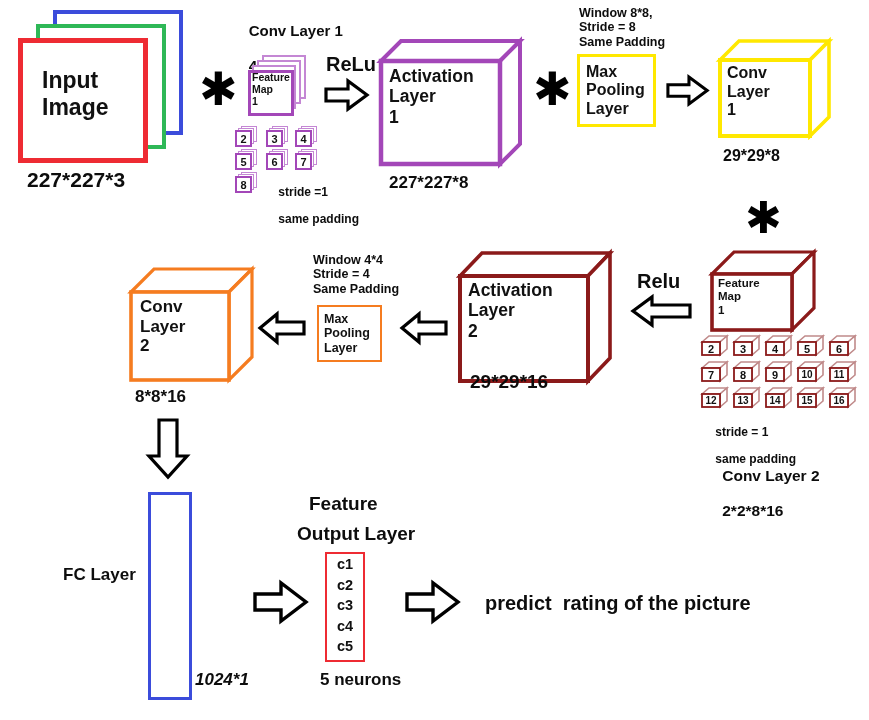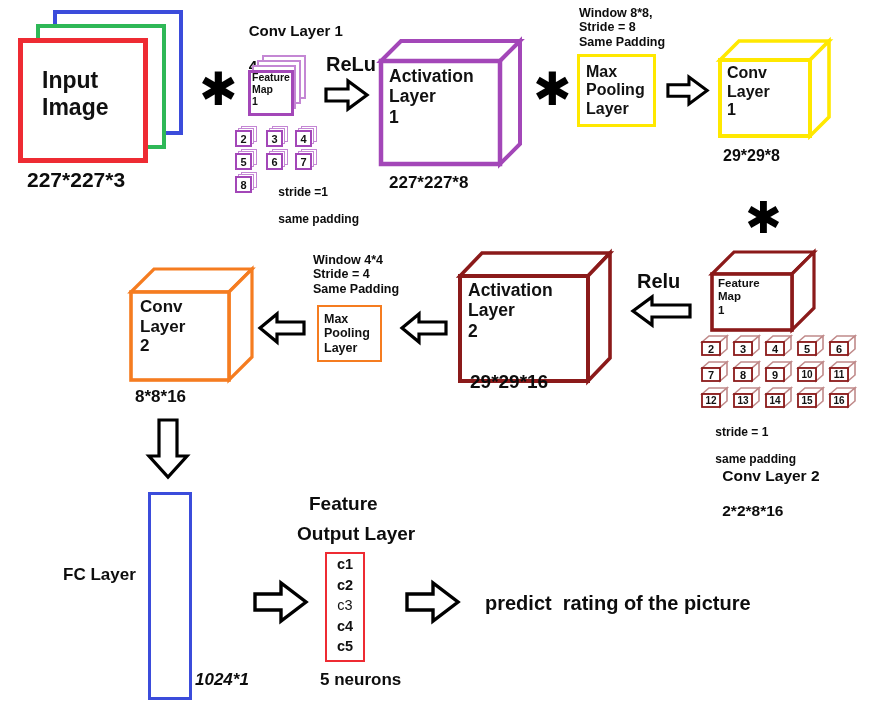--- a/index.html
+++ b/index.html
@@ -376,21 +376,21 @@
     </svg>
   </div>
 
   <div class="abs lbl" style="left:309px;top:493px;font-size:19px;">Feature</div>
   <div class="abs lbl" style="left:297px;top:523px;font-size:19px;">Output Layer</div>
 
   <div class="box2d" style="left:325px;top:552px;width:40px;height:110px;border:2.8px solid #ee2b33;
               align-items:center;justify-content:flex-start;padding-top:0;">
     <div class="abs" style="position:static;font-weight:bold;font-size:14.5px;line-height:20.5px;">c1</div>
     <div class="abs" style="position:static;font-weight:bold;font-size:14.5px;line-height:20.5px;">c2</div>
-    <div class="abs" style="position:static;font-weight:normal;font-size:14.5px;line-height:20.5px;">c3</div>
+    <div class="abs" style="position:static;font-weight:bold;font-size:14.5px;line-height:20.5px;">c3</div>
     <div class="abs" style="position:static;font-weight:bold;font-size:14.5px;line-height:20.5px;">c4</div>
     <div class="abs" style="position:static;font-weight:bold;font-size:14.5px;line-height:20.5px;">c5</div>
   </div>
   <div class="abs lbl" style="left:320px;top:670px;font-size:17px;">5 neurons</div>
 
   <div class="abs" style="left:405px;top:580px;">
     <svg width="56" height="44" viewBox="0 0 56 44">
       <path d="M2,14 L28,14 L28,3 L53,22 L28,41 L28,30 L2,30 Z" fill="#ffffff" stroke="#000" stroke-width="3.4" stroke-linejoin="miter"></path>
     </svg>
   </div>

